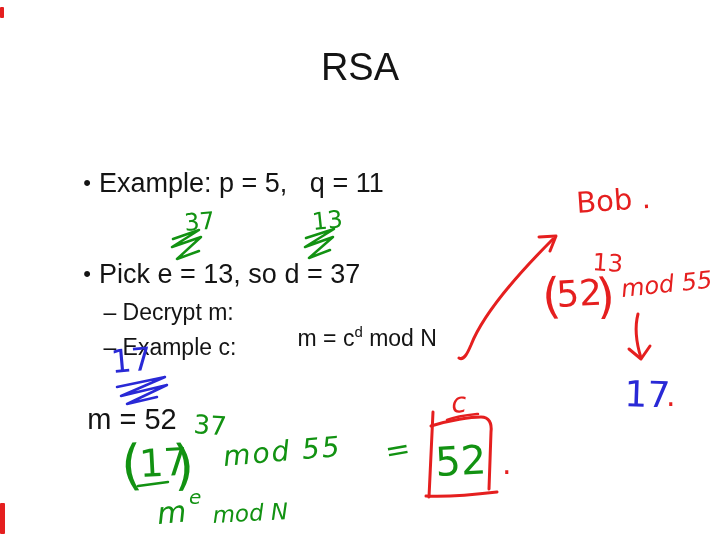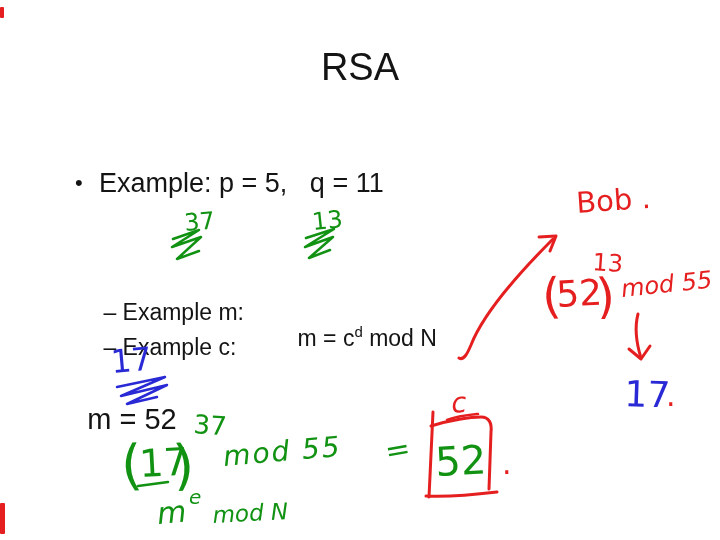--- a/index.html
+++ b/index.html
@@ -4,21 +4,21 @@
 <style>
   html,body{margin:0;padding:0;background:#ffffff;}
   .slide{
     position:relative;width:720px;height:540px;background:#ffffff;
     font-family:"Liberation Sans", sans-serif;color:#141414;overflow:hidden;
   }
   .title{
     position:absolute;top:46px;left:0;right:0;margin:0;text-align:center;
     font-size:38px;font-weight:400;letter-spacing:0px;color:#141414;
   }
-  .bullet{position:absolute;left:45px;font-size:27px;white-space:pre;}
+  .bullet{position:absolute;left:45px;font-size:27px;white-space:pre;text-align:center;}
   .bullet .dot{display:inline-block;width:24px;font-size:22px;vertical-align:2px;}
   .subline{position:absolute;left:78px;font-size:23px;white-space:pre;}
   .subline .dash{display:inline-block;width:19px;}
   .subformula{position:absolute;left:272px;font-size:23px;white-space:pre;}
   .subformula sup{font-size:15px;}
   .mline{position:absolute;left:55px;top:370px;font-size:29px;white-space:pre;}
   svg.ink{position:absolute;top:0;left:0;pointer-events:none;}
   svg.ink text{font-family:"DejaVu Sans", sans-serif;}
   .g-ink{fill:#129212;}
   .b-ink{fill:#2929d6;}
@@ -30,23 +30,26 @@
 
 <div class="slide">
 
   <h1 class="title">RSA</h1>
 
   <div class="bullet" style="top:137px">
     <span class="dot">•</span><span>Example: p = 5,   q = 11</span>
   </div>
 
 
+  <div class="bullet" style="top:228px">
+    <span class="dot">•</span><span>Pick e = </span><span>13</span><span>, so d = </span><span>37</span>
+  </div>
 
   <div class="subline" style="top:272px">
-    <span class="dash">–</span><span>Example m:</span>
+    <span class="dash">–</span><span>Decrypt m:</span>
   </div>
 
   <div class="subline" style="top:307px">
     <span class="dash">–</span><span>Example c:</span>
   </div>
   <div class="subformula" style="top:296px">
     <span>m = c</span><sup>d</sup><span> mod N</span>
   </div>
 
   <div class="mline">

